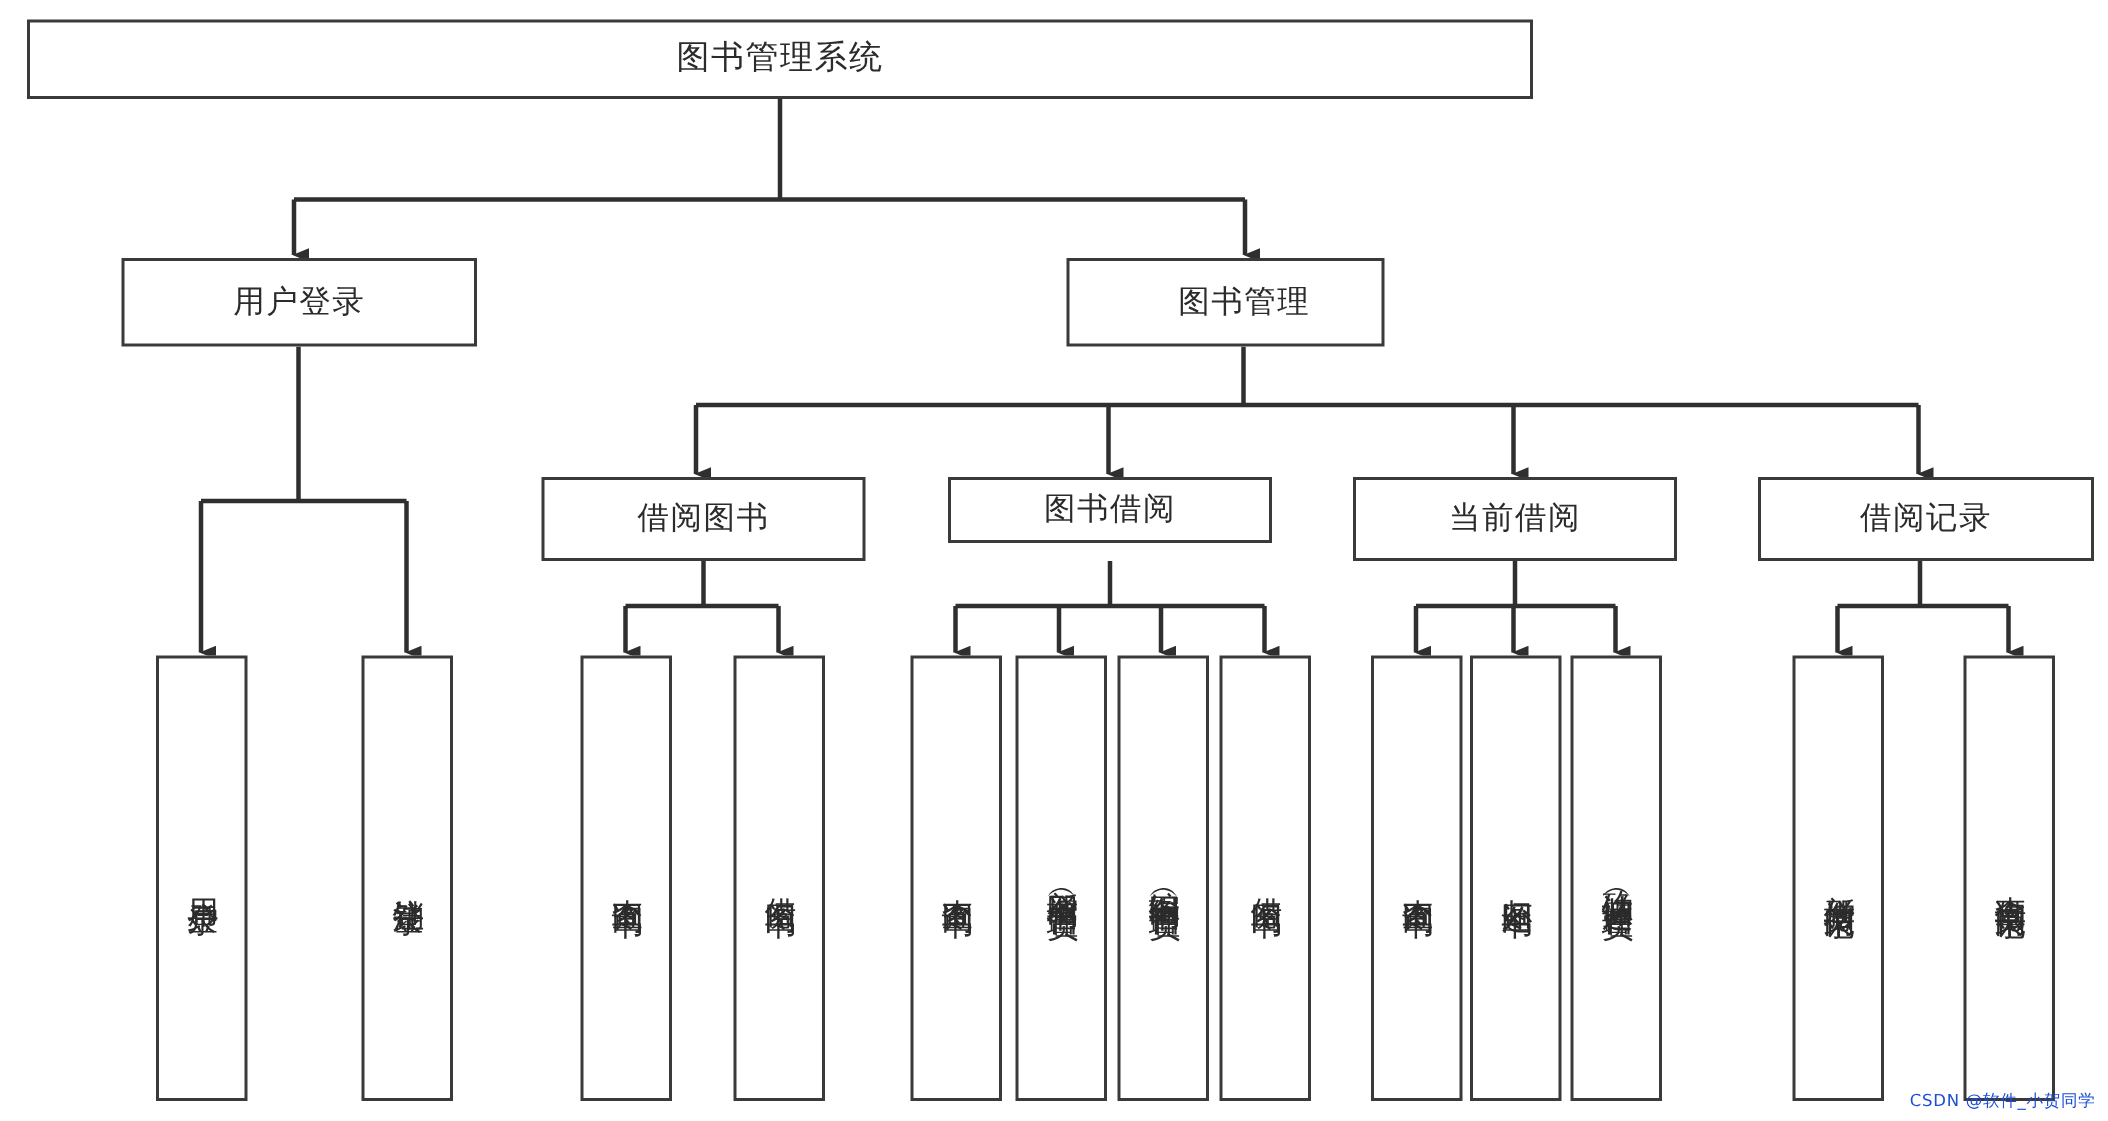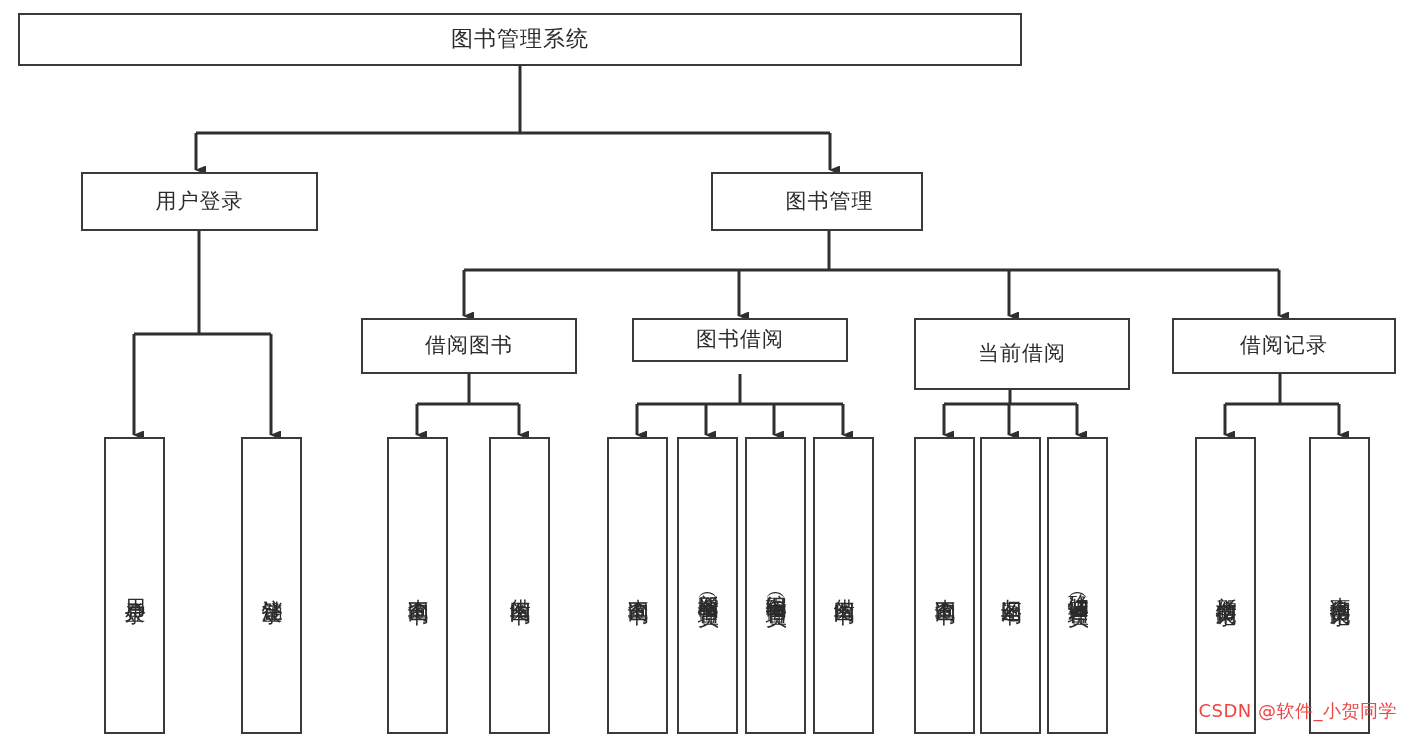--- a/index.html
+++ b/index.html
@@ -8,21 +8,21 @@
   #canvas svg.lines{position:absolute;left:0;top:0;width:1405px;height:747px;pointer-events:none;}
 
   .node{position:absolute;box-sizing:border-box;border:2px solid #3a3a3a;background:#ffffff;
         display:flex;align-items:center;justify-content:center;text-align:center;color:#2b2b2b;}
   .node.h{font-size:21px;line-height:1.2;letter-spacing:1px;}
   .node.v{font-size:21px;line-height:1.22;letter-spacing:2px;
           writing-mode:vertical-rl;text-orientation:upright;}
   .node.v .txt{display:block;writing-mode:vertical-rl;text-orientation:upright;white-space:normal;}
   .node.root{font-size:22px;}
 
-  .watermark{position:absolute;right:8px;bottom:24px;font-size:18px;color:#ef4444;
+  .watermark{position:absolute;right:8px;bottom:6px;font-size:11px;color:#1d4ed8;
              letter-spacing:.5px;white-space:nowrap;}
 </style>
 </head>
 <body>
 
 <div id="canvas">
 
   <svg class="lines" viewBox="0 0 1405 747" xmlns="http://www.w3.org/2000/svg">
     <defs>
       <marker id="arw" markerWidth="9" markerHeight="11" refX="4.5" refY="10" orient="auto" markerUnits="userSpaceOnUse">
@@ -84,21 +84,21 @@
   <div class="node h" style="left:711px;top:172px;width:212px;height:59px;padding-left:25px;">
     <span class="txt">图书管理</span>
   </div>
 
   <div class="node h" style="left:361px;top:318px;width:216px;height:56px;">
     <span class="txt">借阅图书</span>
   </div>
   <div class="node h" style="left:632px;top:318px;width:216px;height:44px;">
     <span class="txt">图书借阅</span>
   </div>
-  <div class="node h" style="left:902px;top:318px;width:216px;height:72px;margin-left:12px;">
+  <div class="node h" style="left:902px;top:318px;width:216px;height:56px;">
     <span class="txt">当前借阅</span>
   </div>
   <div class="node h" style="left:1172px;top:318px;width:224px;height:56px;">
     <span class="txt">借阅记录</span>
   </div>
 
   <div class="node v" style="left:104px;top:437px;width:61px;height:297px;">
     <span class="txt">用户登录</span>
   </div>
   <div class="node v" style="left:241px;top:437px;width:61px;height:297px;">

